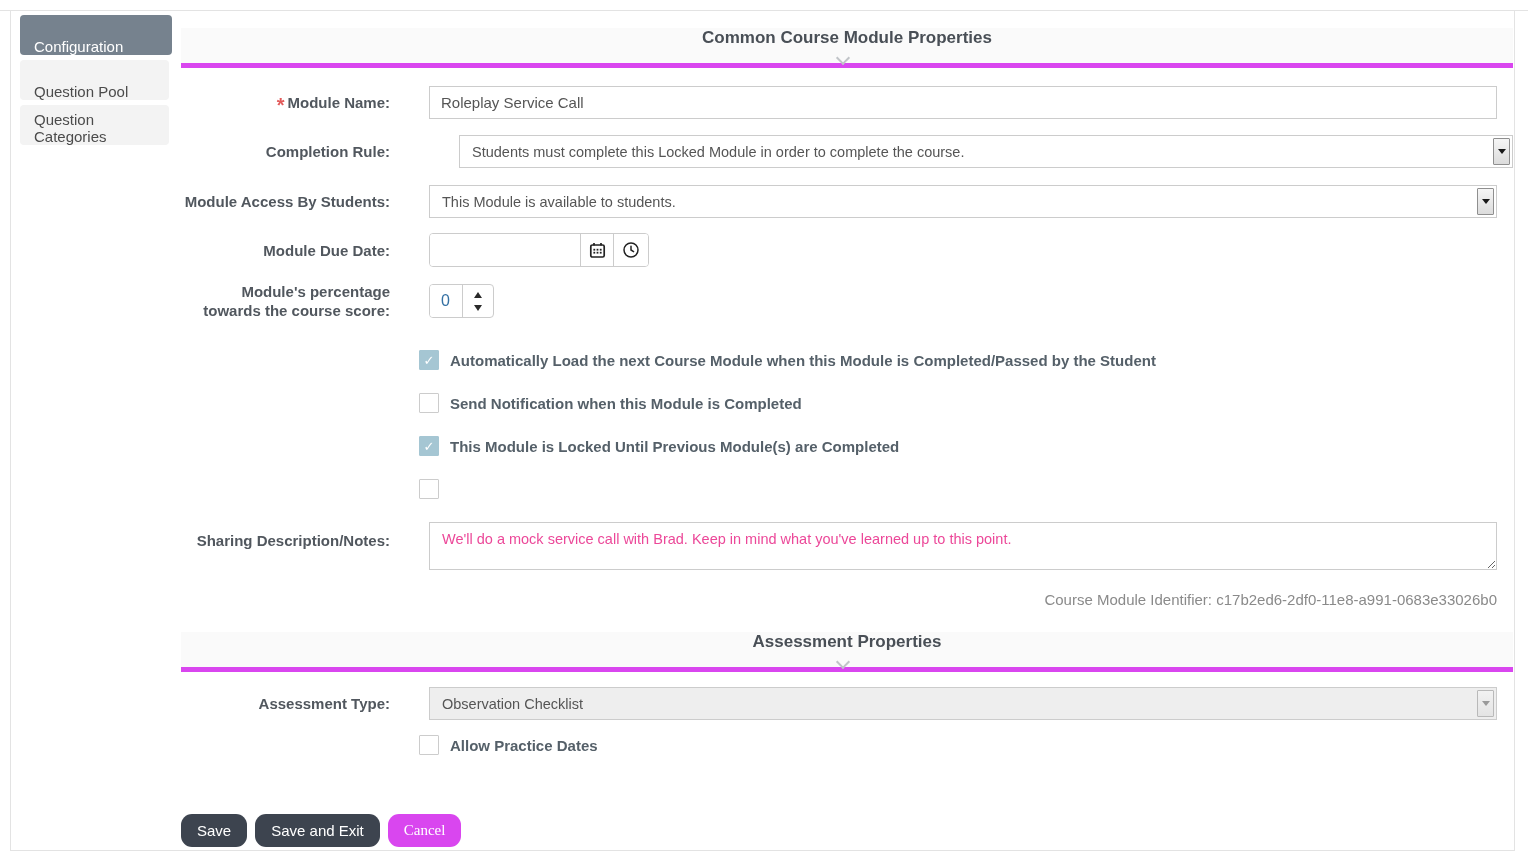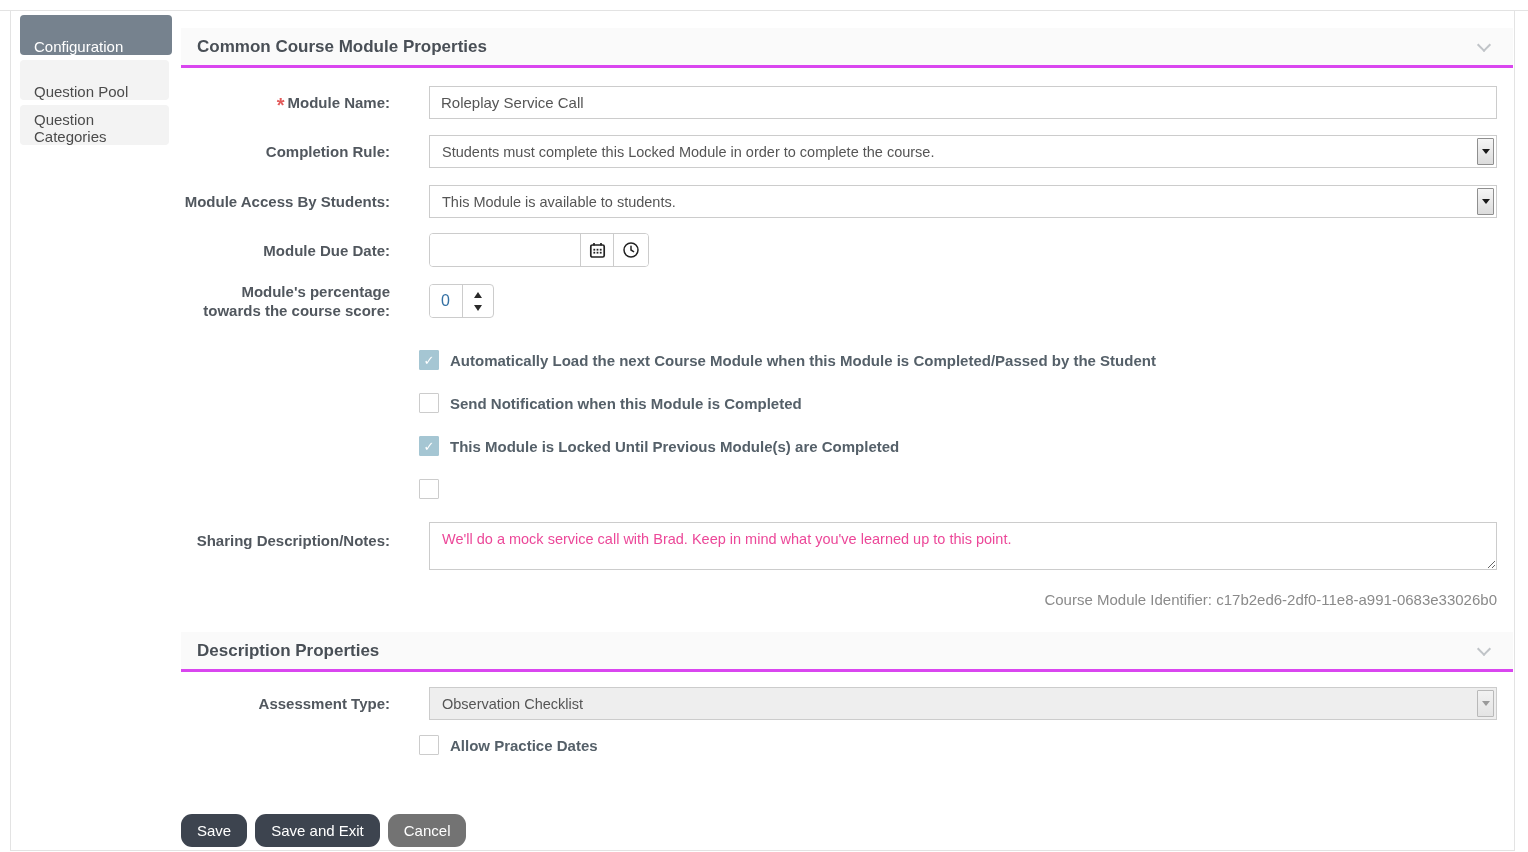--- a/index.html
+++ b/index.html
@@ -23,22 +23,22 @@
     height: 40px; display: flex; align-items: flex-end;
     padding-left: 14px; margin-bottom: 5px;
     background: #f3f3f3; color: #4b4b4b;
     border-radius: 4px; font-size: 15px; width: 149px; cursor: pointer;
   }
   .tab.active { background: #76828e; color: #ffffff; width: 152px; }
   
   .main { position: absolute; left: 170px; top: 0; width: 1332px; }
   .section-header {
     margin-top: 17px; height: 40px; background: #fafafa;
-    border-bottom: 3px solid #d946ef;
-    display: flex; align-items: center; padding: 0 16px;
+    border-bottom: 5px solid #d946ef;
+    display: flex; align-items: center; padding: 0 16px; flex-direction: column;
   }
   .section-header h2 { font-size: 17px; font-weight: 700; color: #494f56; flex: 1; }
   .chevron {
     width: 10px; height: 10px; margin-right: 8px; margin-top: -4px;
     border-right: 2px solid #c0c4c8; border-bottom: 2px solid #c0c4c8;
     transform: rotate(45deg); cursor: pointer;
   }
   
   .row { display: flex; align-items: center; }
   .row.top-align { align-items: flex-start; }
@@ -113,21 +113,21 @@
     font-family: inherit; font-size: 14.5px; color: #ec4899; padding: 8px 12px; outline: none;
   }
   .identifier { text-align: right; padding-right: 16px; margin-top: 17px; font-size: 15px; color: #8a8a8a; }
   
   .btn-row { margin-top: 58px; display: flex; gap: 8px; }
   .btn {
     height: 33px; border: none; border-radius: 11px; padding: 0 16px;
     font-family: inherit; font-size: 15px; color: #fff; cursor: pointer;
   }
   .btn.dark { background: #3d444f; }
-  .btn.muted { background: #737373; }
+  .btn.muted { background: #d946ef; font-family: Liberation Serif, serif; }
   
   .icon-svg { display: block; }
 </style>
 </head>
 <body>
 
 <div class="top-rule"></div>
 
 <div class="container">
 
@@ -152,21 +152,21 @@
 
     <div class="row" style="margin-top:18px;">
       <div class="row-label">
         <span class="req">*</span><span>Module Name:</span>
       </div>
       <div class="row-control">
         <input class="text-input" type="text" value="Roleplay Service Call" style="">
       </div>
     </div>
 
-    <div class="row" style="margin-top:16px;">
+    <div class="row" style="margin-top:16px;gap:30px;">
       <div class="row-label">Completion Rule:</div>
       <div class="row-control">
         <div class="select">
           <span class="sel-text">Students must complete this Locked Module in order to complete the course.</span>
           <span class="sel-btn"></span>
         </div>
       </div>
     </div>
 
     <div class="row" style="margin-top:17px;">
@@ -248,21 +248,21 @@
     <div class="row top-align" style="margin-top:23px;">
       <div class="row-label" style="padding-top:9px;">Sharing Description/Notes:</div>
       <div class="row-control">
         <textarea class="notes-area" style="">We'll do a mock service call with Brad. Keep in mind what you've learned up to this point.</textarea>
       </div>
     </div>
 
     <div class="identifier">Course Module Identifier: c17b2ed6-2df0-11e8-a991-0683e33026b0</div>
 
     <div class="section-header" style="margin-top:24px;">
-      <h2>Description Properties</h2>
+      <h2>Assessment Properties</h2>
       <span class="chevron"></span>
     </div>
 
     <div class="row" style="margin-top:15px;">
       <div class="row-label">Assessment Type:</div>
       <div class="row-control">
         <div class="select disabled">
           <span class="sel-text">Observation Checklist</span>
           <span class="sel-btn"></span>
         </div>

